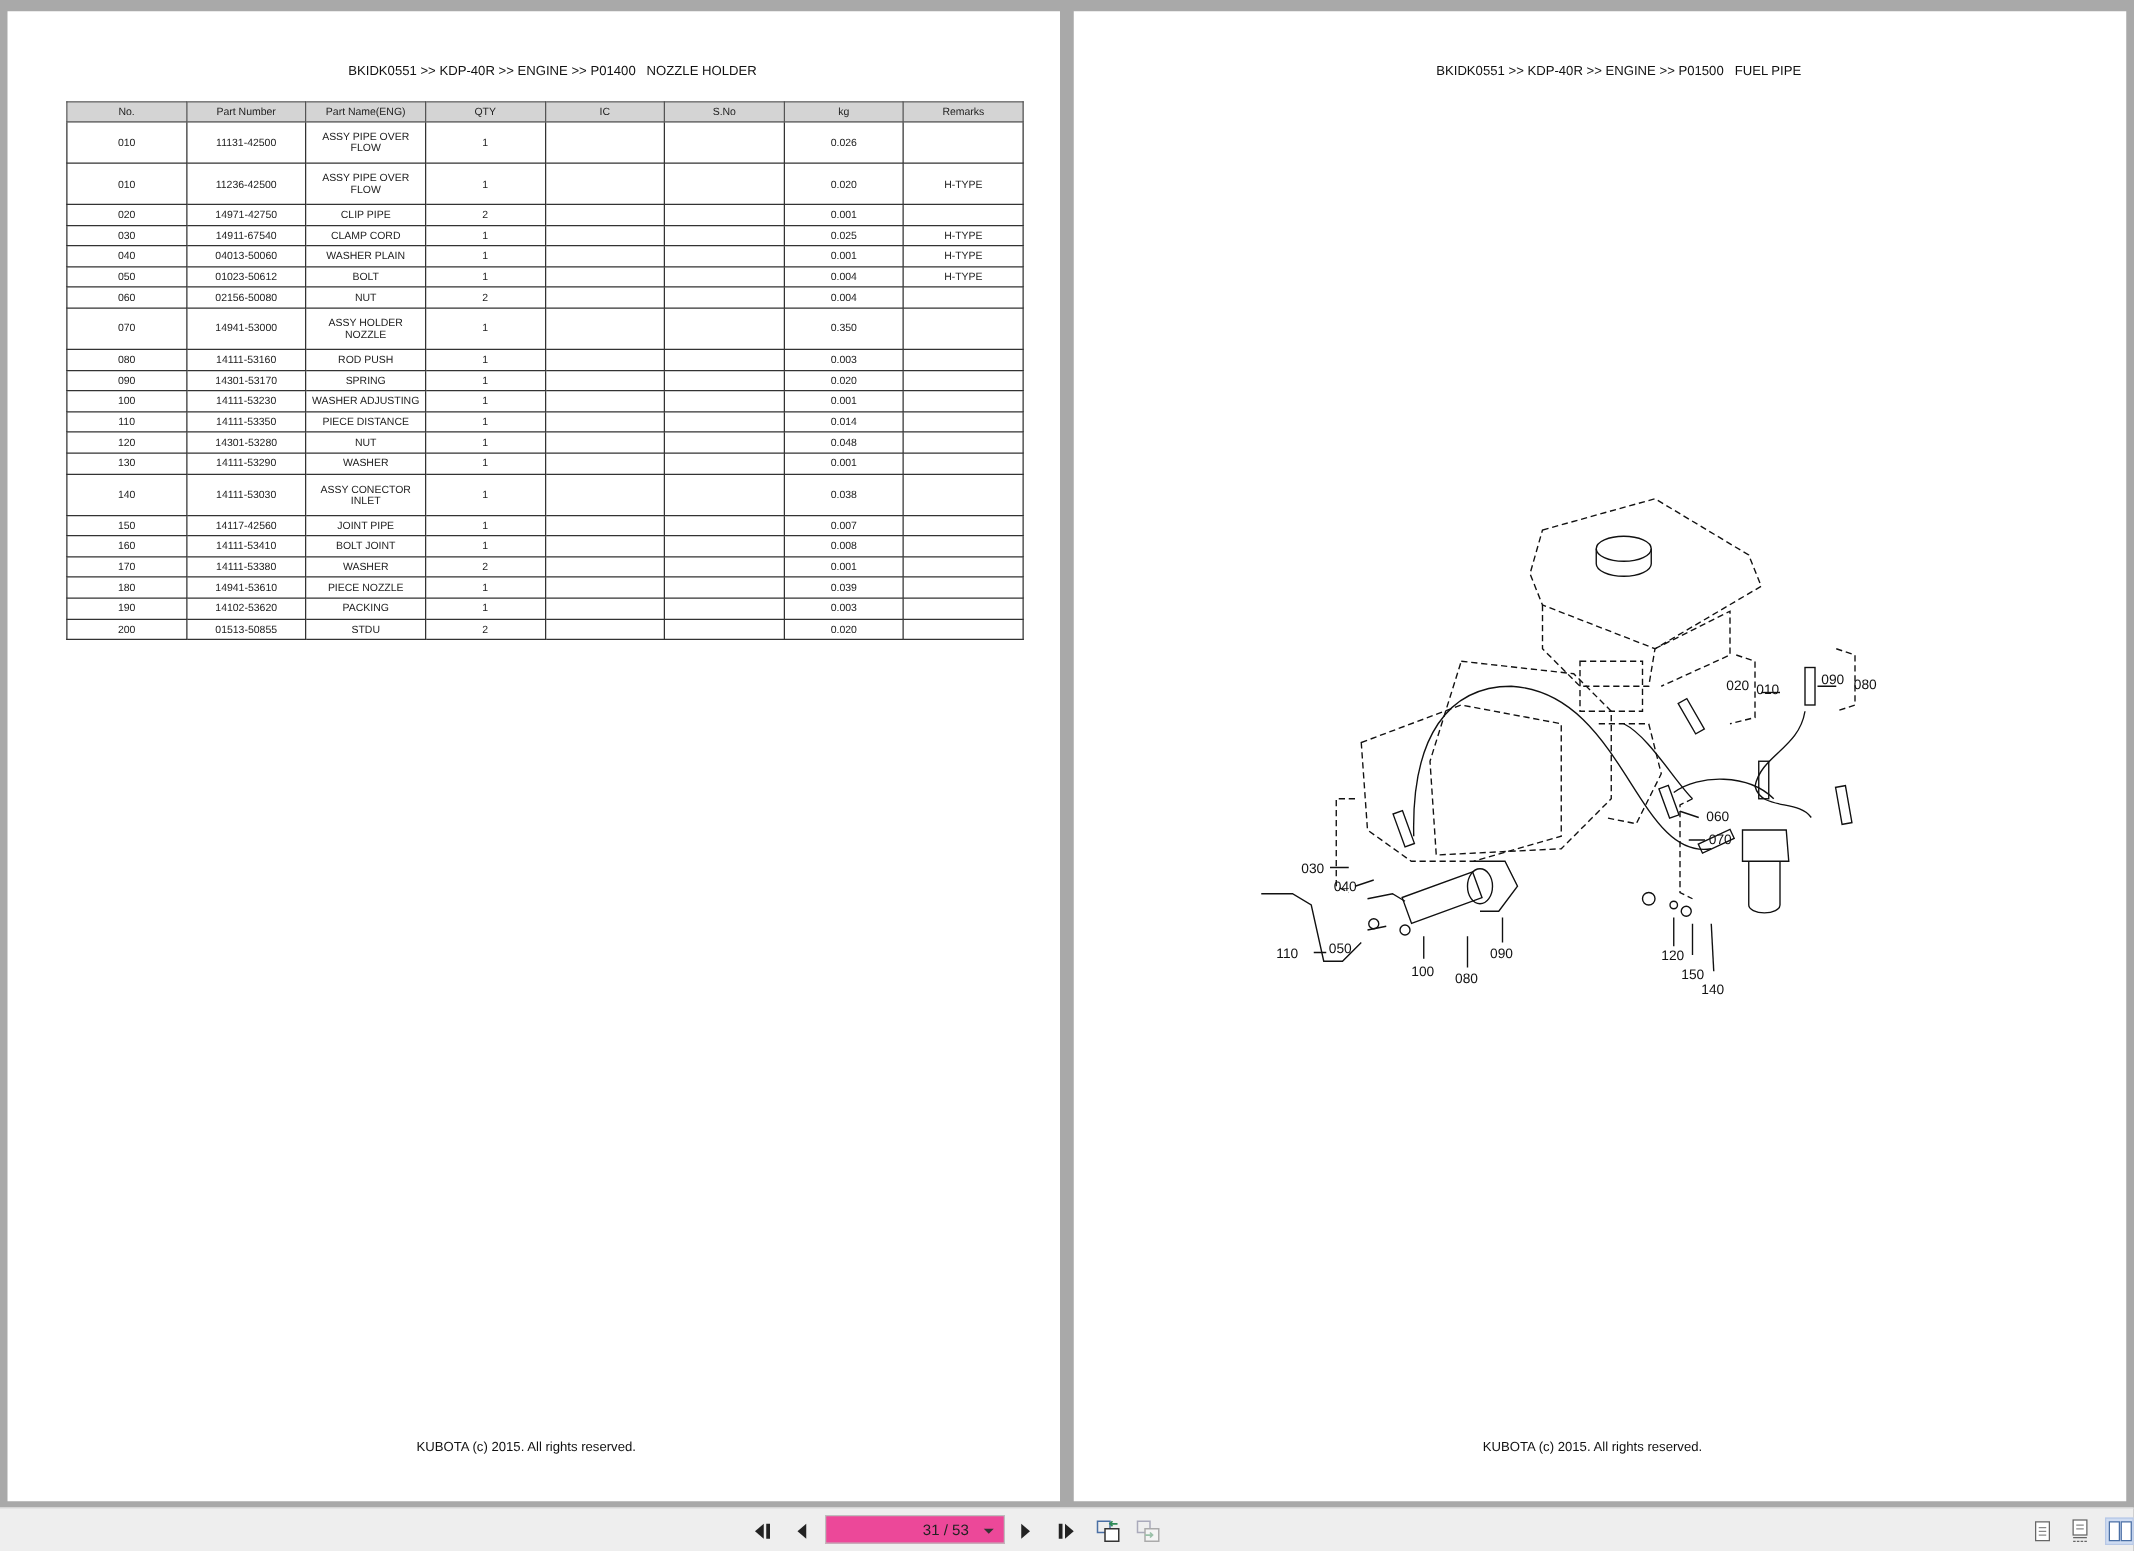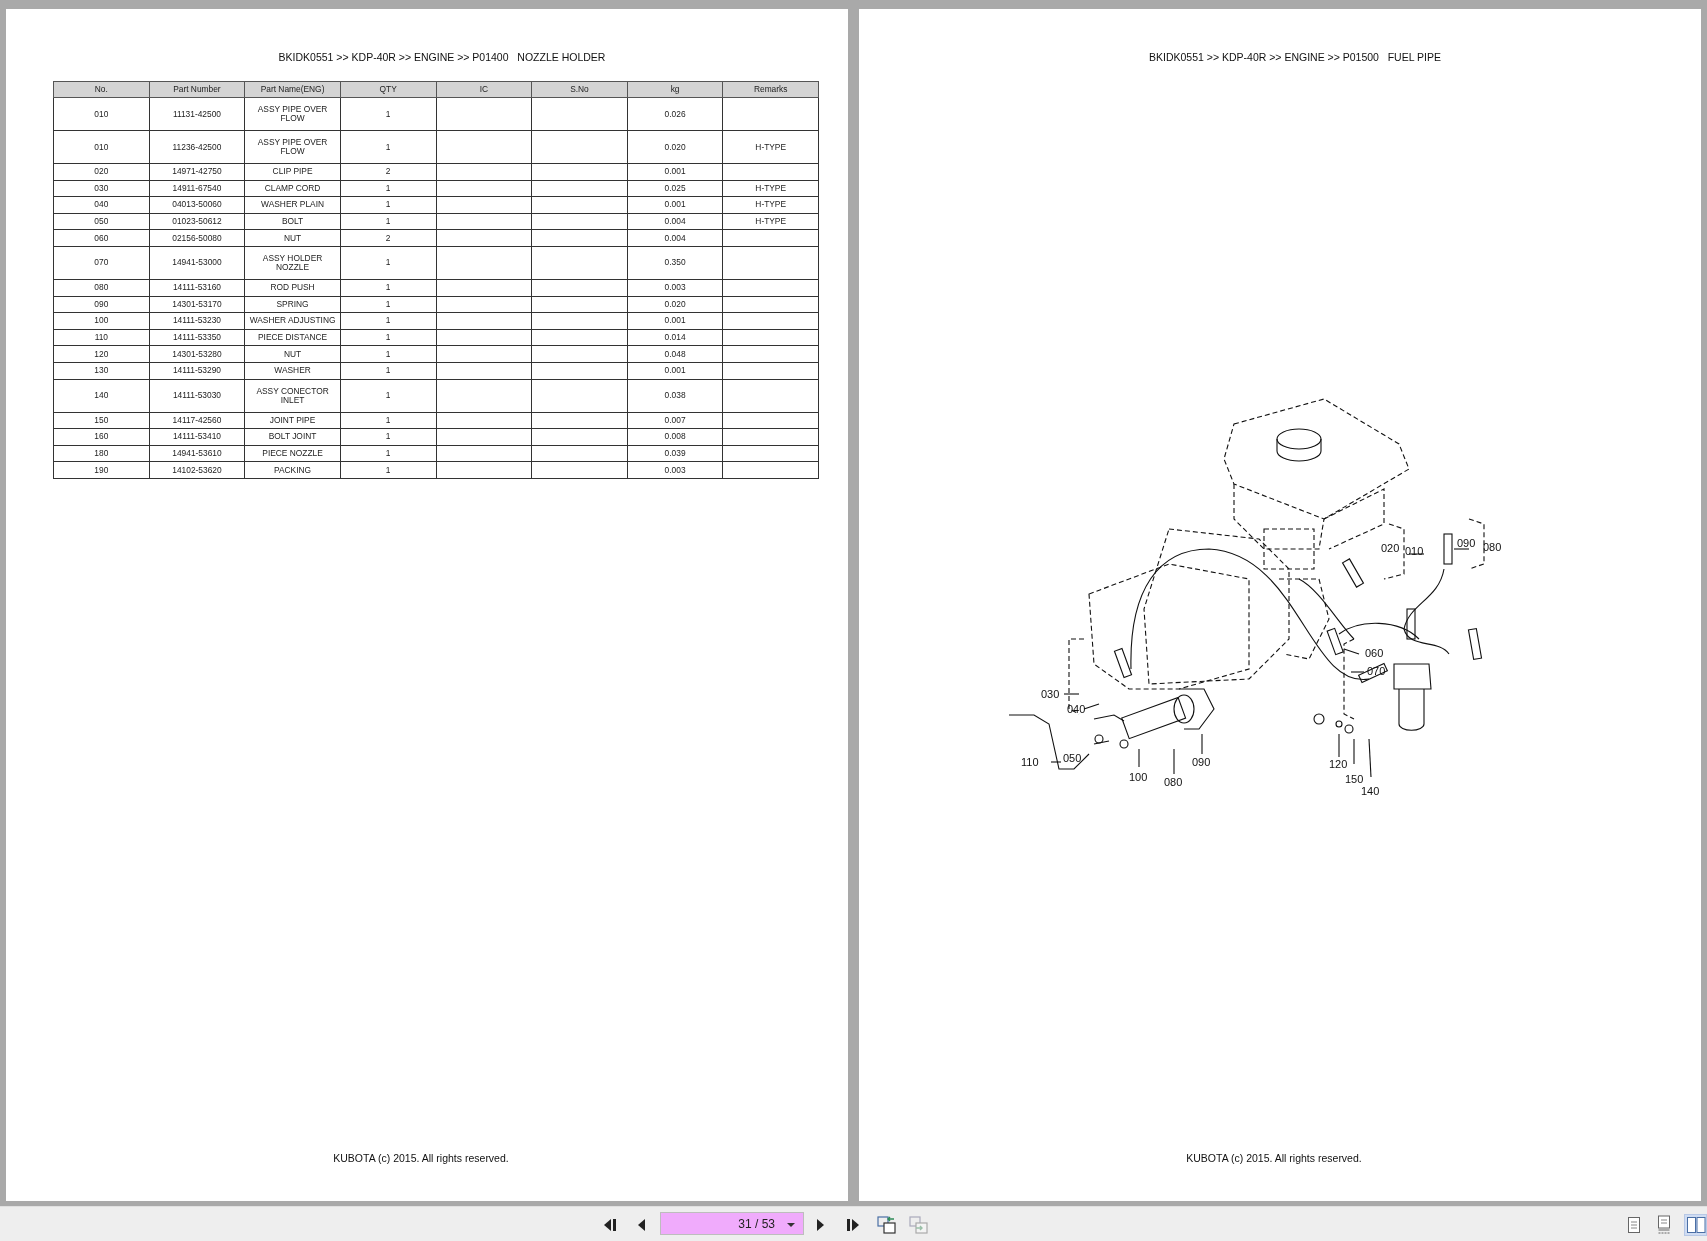--- a/index.html
+++ b/index.html
@@ -46,21 +46,21 @@
   .toolbar {
     position: absolute; left: 0; top: 1206px; width: 1707px; height: 35px;
     background: #eeeeee; border-top: 1px solid #e0e0e0;
   }
   .tb-btn {
     position: absolute; top: 7px; width: 22px; height: 22px;
     display: flex; align-items: center; justify-content: center; cursor: pointer;
   }
   .page-box {
     position: absolute; left: 660px; top: 5px; width: 144px; height: 23px;
-    background: #f0abfc; border: 1px solid #bdbdbd; box-sizing: border-box;
+    background: #ec4899; border: 1px solid #bdbdbd; box-sizing: border-box;
     font-size: 12px; color: #222;
   }
   .page-box .val { position: absolute; left: 0; right: 28px; top: 4px; text-align: right; }
   .page-box .caret { position: absolute; right: 8px; top: 10px; width: 0; height: 0;
     border-left: 4px solid transparent; border-right: 4px solid transparent; border-top: 4px solid #333; }
   .view-btn { position: absolute; top: 7px; width: 20px; height: 22px; display:flex; align-items:center; justify-content:center; }
   .view-btn.active { background: #cfdcf2; border: 1px solid #b7c8e6; box-sizing: border-box; }
 </style>
 </head>
 <body>
@@ -255,37 +255,57 @@
           <td>160</td>
           <td>14111-53410</td>
           <td>BOLT JOINT</td>
           <td>1</td>
           <td></td>
           <td></td>
           <td>0.008</td>
           <td></td>
         </tr>
         <tr>
+          <td>170</td>
+          <td>14111-53380</td>
+          <td>WASHER</td>
+          <td>2</td>
+          <td></td>
+          <td></td>
+          <td>0.001</td>
+          <td></td>
+        </tr>
+        <tr>
           <td>180</td>
           <td>14941-53610</td>
           <td>PIECE NOZZLE</td>
           <td>1</td>
           <td></td>
           <td></td>
           <td>0.039</td>
           <td></td>
         </tr>
         <tr>
           <td>190</td>
           <td>14102-53620</td>
           <td>PACKING</td>
           <td>1</td>
           <td></td>
           <td></td>
           <td>0.003</td>
+          <td></td>
+        </tr>
+        <tr>
+          <td>200</td>
+          <td>01513-50855</td>
+          <td>STDU</td>
+          <td>2</td>
+          <td></td>
+          <td></td>
+          <td>0.020</td>
           <td></td>
         </tr>
       </tbody>
   </table>
   <div class="page-footer">KUBOTA (c) 2015. All rights reserved.</div>
 </div>
 
 <div id="page-right" class="page">
   <div class="page-header">BKIDK0551 &gt;&gt; KDP-40R &gt;&gt; ENGINE &gt;&gt; P01500   FUEL PIPE</div>
   <div class="diagram">

